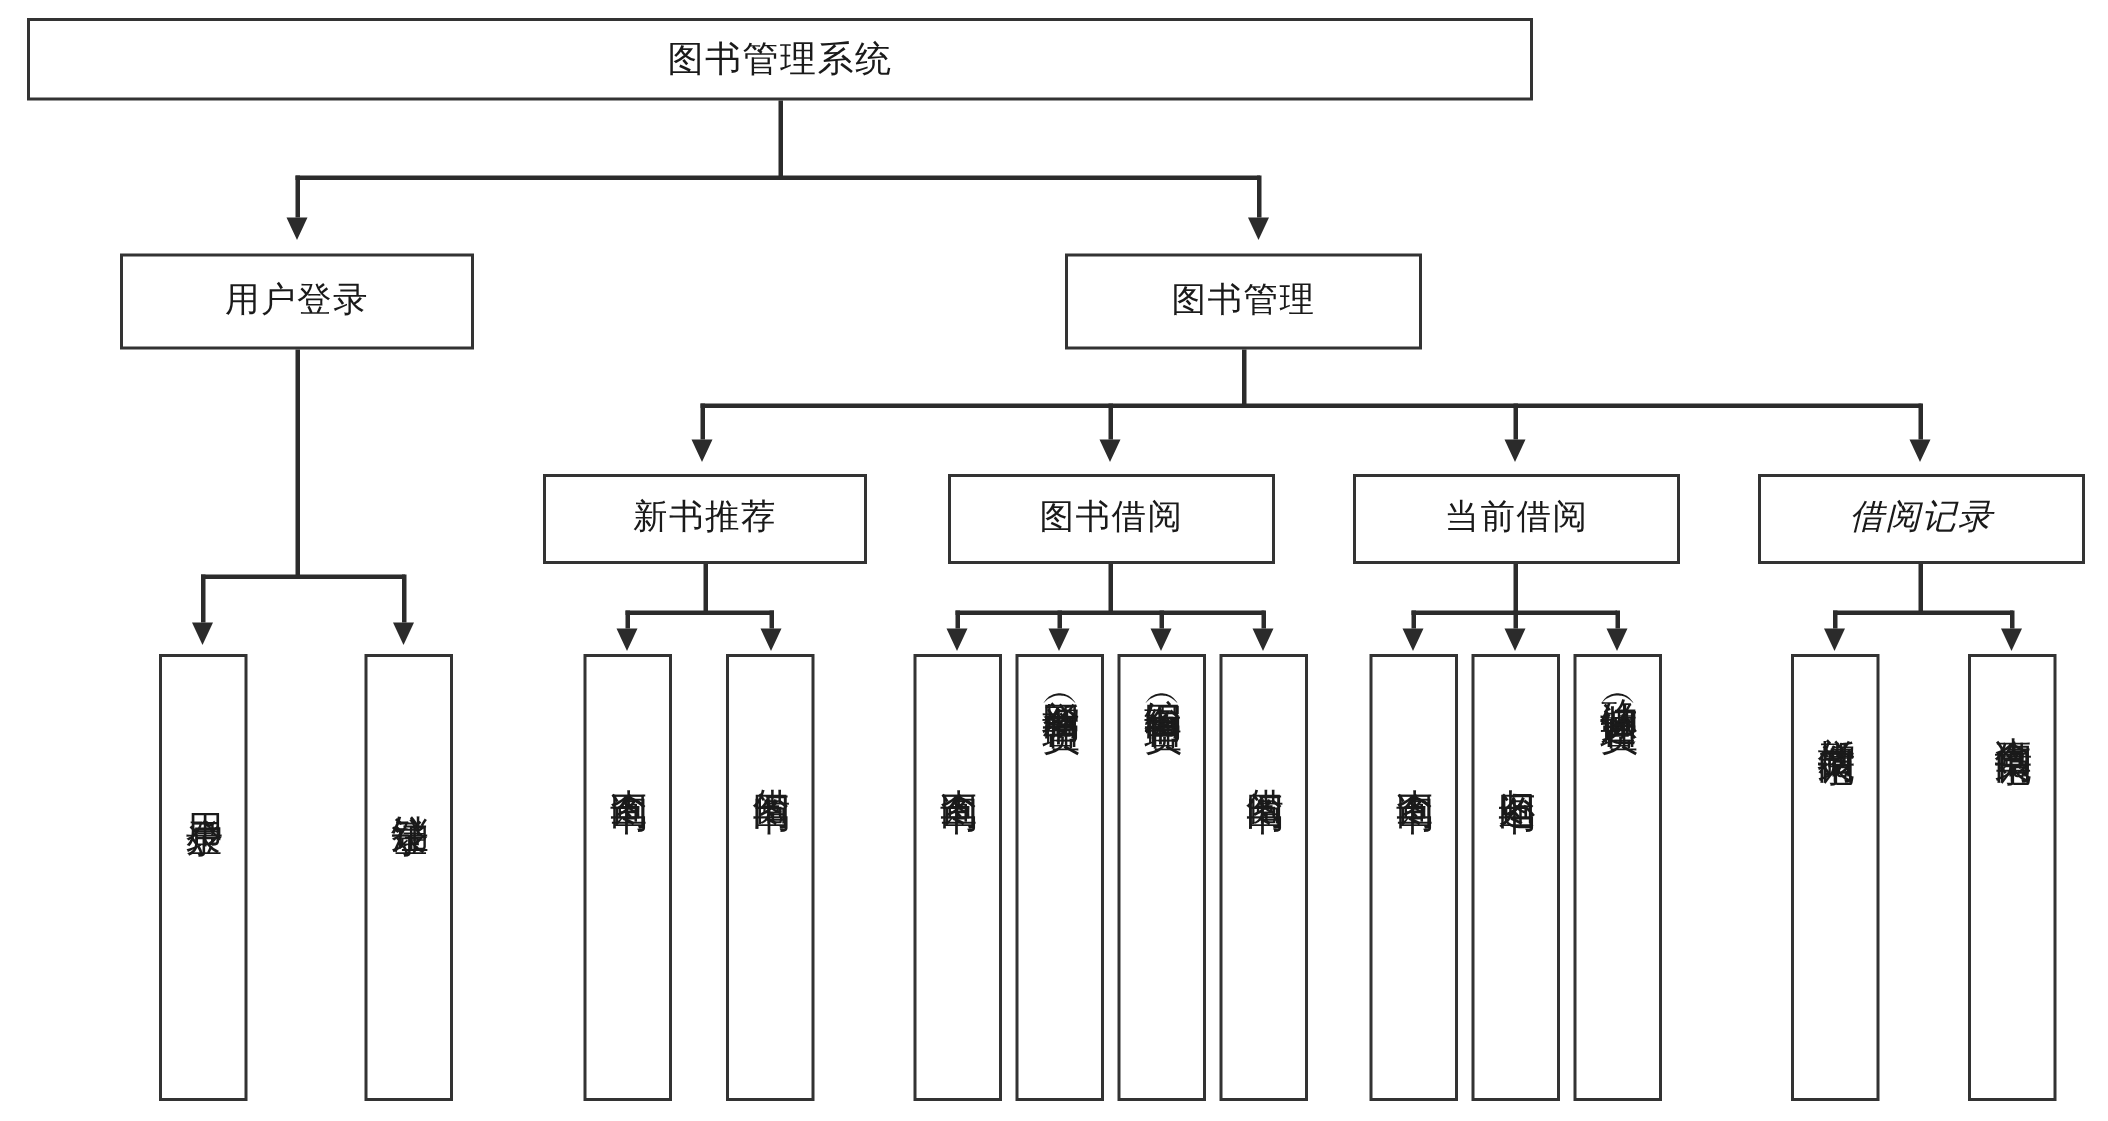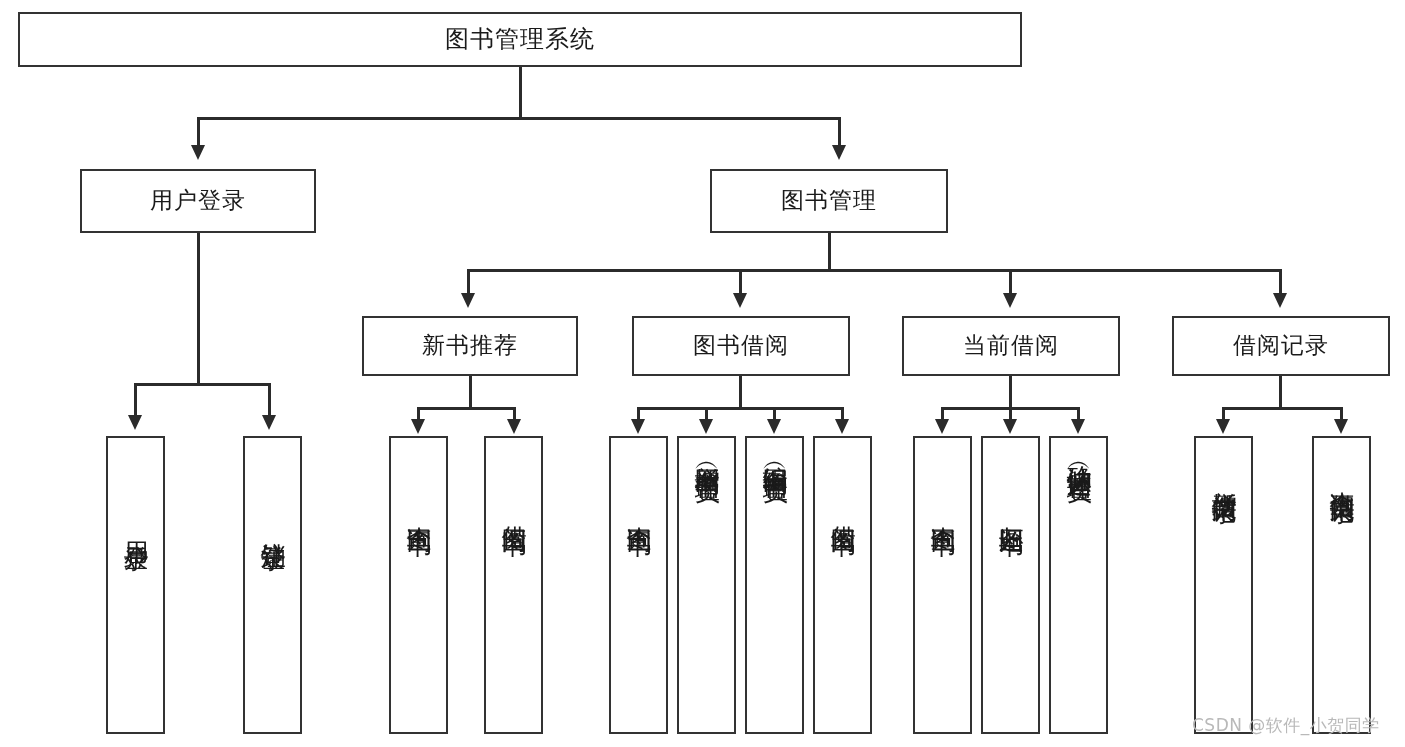--- a/index.html
+++ b/index.html
@@ -124,21 +124,21 @@
 
   <div class="node h-node" style="left:632px; top:316px; width:218px; height:60px;">
     <span>图书借阅</span>
   </div>
   <div class="node h-node" style="left:362px; top:316px; width:216px; height:60px;">
     <span>新书推荐</span>
   </div>
   <div class="node h-node" style="left:902px; top:316px; width:218px; height:60px;">
     <span>当前借阅</span>
   </div>
-  <div class="node h-node" style="left:1172px; top:316px; width:218px; height:60px;">
+  <div class="node h-node" style="left:1172px; top:316px; width:218px; height:60px;font-style:italic;">
     <span>借阅记录</span>
   </div>
 
   <div class="ln v" style="left:469px; top:376px; height:32px;"></div>
   <div class="ln h" style="left:417px; top:407px; width:99px;"></div>
   <div class="ln v" style="left:417px; top:407px; height:12px;"></div>
   <div class="ln v" style="left:513px; top:407px; height:12px;"></div>
   <div class="arrow" style="left:411px; top:419px;"></div>
   <div class="arrow" style="left:507px; top:419px;"></div>
 
@@ -206,15 +206,14 @@
     <span class="vlabel" style="margin-top:8px;">确认归还（管理员）</span>
   </div>
 
   <div class="node v-node" style="left:1194px; top:436px; width:59px; height:298px;">
     <span class="vlabel" style="margin-top:33px;">新增借阅记录</span>
   </div>
   <div class="node v-node" style="left:1312px; top:436px; width:59px; height:298px;">
     <span class="vlabel" style="margin-top:33px;">查询借阅记录</span>
   </div>
 
-  <div id="watermark" style="left:1192px; top:714px;">CSDN @软件_小贺同学</div>
 
 </div>
 
 </body></html>

